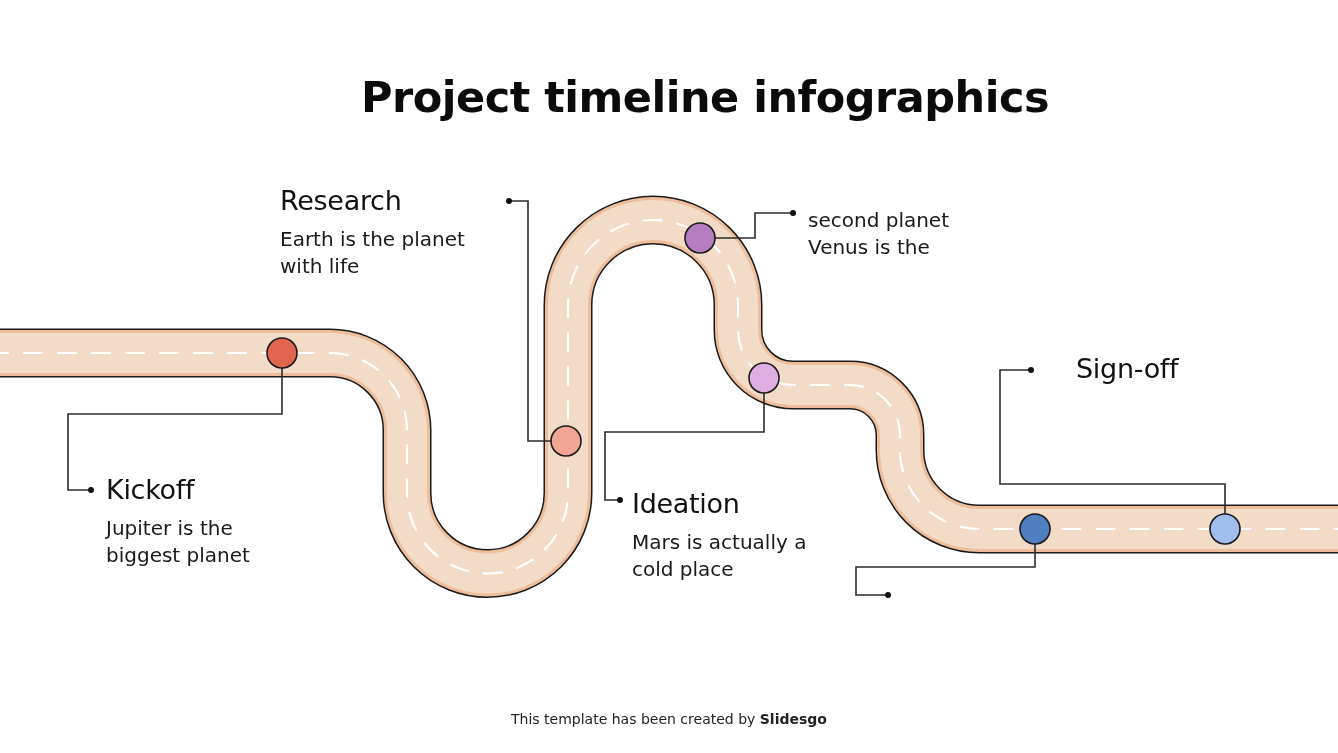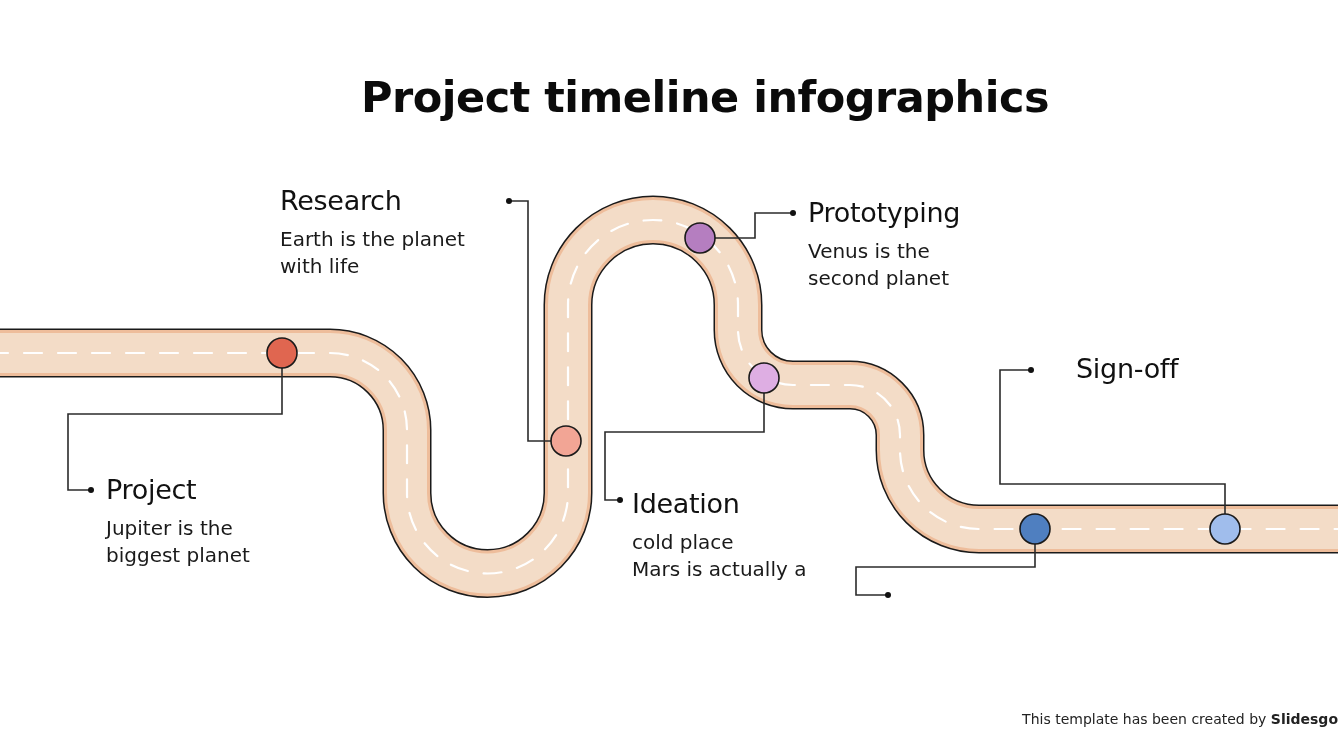--- a/index.html
+++ b/index.html
@@ -2,21 +2,21 @@
 <html><head>
 <meta charset="utf-8">
 <style>
   html, body { margin: 0; padding: 0; background: #ffffff; }
   body { width: 1338px; height: 753px; position: relative; overflow: hidden; font-family: "DejaVu Sans", sans-serif; color: #111111; }
   .title { position: absolute; left: 0; width: 1338px; top: 72px; text-align: center; font-size: 43px; font-weight: bold; letter-spacing: -0.5px; color: #0b0b0b; padding-left: 36px; }
   svg.road { position: absolute; left: 0; top: 0; }
   .milestone { position: absolute; }
   .ms-title { font-size: 27px; font-weight: normal; color: #111; white-space: nowrap; letter-spacing: -0.3px; }
   .ms-desc { font-size: 20px; line-height: 27px; color: #1a1a1a; margin-top: 10px; white-space: nowrap; }
-  .footer { position: absolute; left: 0; width: 1338px; top: 711px; text-align: right; font-size: 14px; color: #222; }
+  .footer { position: absolute; left: 0; width: 1338px; top: 711px; text-align: center; font-size: 14px; color: #222; }
   .footer b { font-weight: bold; }
 </style>
 </head>
 <body>
 
 <div class="title">Project timeline infographics</div>
 
 <svg class="road" width="1338" height="753" viewBox="0 0 1338 753">
   <defs>
     <path id="roadpath" d="M -10 353 L 330 353 A 77 77 0 0 1 407 430 L 407 493 A 80.5 80.5 0 0 0 568 493 L 568 305 A 85 85 0 0 1 738 305 L 738 330 A 55 55 0 0 0 793 385 L 850 385 A 50 50 0 0 1 900 435 L 900 450 A 79 79 0 0 0 979 529 L 1350 529"></path>
@@ -51,48 +51,47 @@
     <circle cx="282" cy="353" r="15" fill="#e06650"></circle>
     <circle cx="566" cy="441" r="15" fill="#f2a595"></circle>
     <circle cx="700" cy="238" r="15" fill="#b57ec0"></circle>
     <circle cx="764" cy="378" r="15" fill="#deaee3"></circle>
     <circle cx="1035" cy="529" r="15" fill="#4f7fc0"></circle>
     <circle cx="1225" cy="529" r="15" fill="#a0bdec"></circle>
   </g>
 </svg>
 
 <div class="milestone" style="left:106px; top:474px;">
-  <div class="ms-title">Project</div>
+  <div class="ms-title">Kickoff</div>
   <div class="ms-desc">
     <div>Jupiter is the</div>
     <div>biggest planet</div>
   </div>
 </div>
 
 <div class="milestone" style="left:280px; top:185px;">
   <div class="ms-title">Research</div>
   <div class="ms-desc">
     <div>Earth is the planet</div>
     <div>with life</div>
   </div>
 </div>
 
 <div class="milestone" style="left:808px; top:197px;">
-  <div class="ms-title">Prototyping</div>
   <div class="ms-desc">
+    <div>second planet</div>
     <div>Venus is the</div>
-    <div>second planet</div>
   </div>
 </div>
 
 <div class="milestone" style="left:632px; top:488px;">
   <div class="ms-title">Ideation</div>
   <div class="ms-desc">
+    <div>Mars is actually a</div>
     <div>cold place</div>
-    <div>Mars is actually a</div>
   </div>
 </div>
 
 <div class="milestone" style="left:903px; top:578px;">
 </div>
 
 <div class="milestone" style="left:1047px; top:353px;margin-left:29px;">
   <div class="ms-title">Sign-off</div>
 </div>
 

